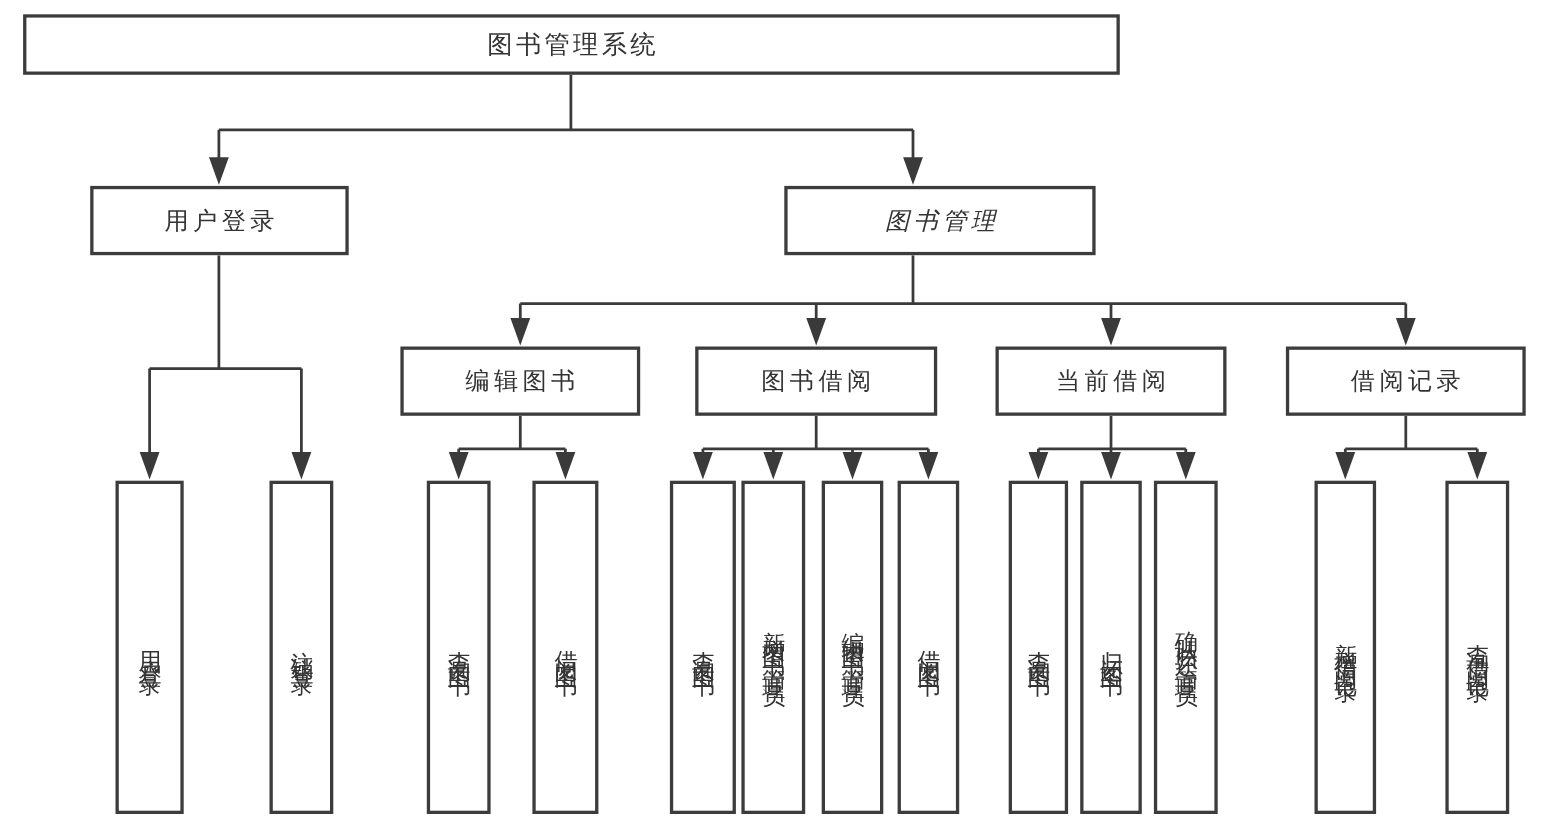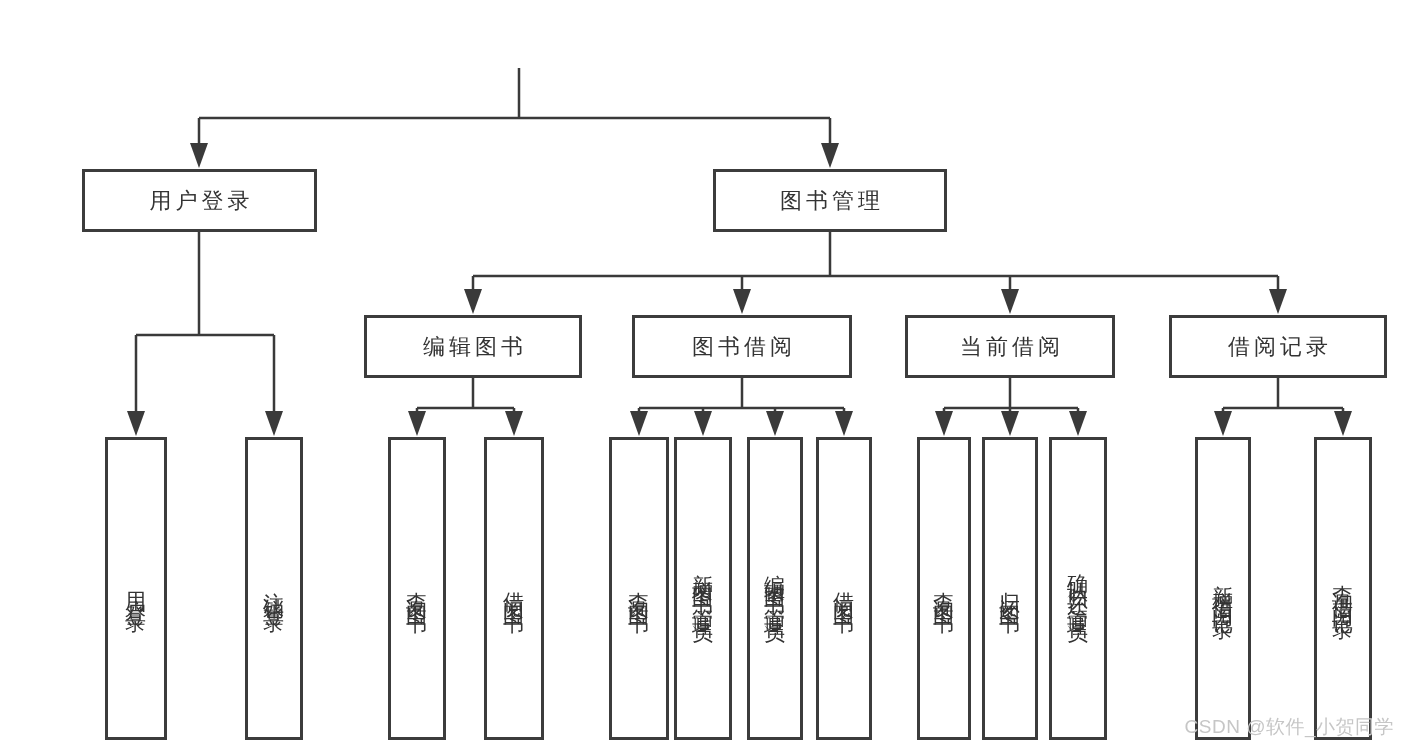--- a/index.html
+++ b/index.html
@@ -107,23 +107,24 @@
     <path class="ln" d="M1010 378 V408 M944 408 H1078 M944 408 V420 M1010 408 V420 M1078 408 V420"></path>
     <polygon class="ah" points="935,411 953,411 944,436"></polygon>
     <polygon class="ah" points="1001,411 1019,411 1010,436"></polygon>
     <polygon class="ah" points="1069,411 1087,411 1078,436"></polygon>
 
     <path class="ln" d="M1278 378 V408 M1223 408 H1343 M1223 408 V420 M1343 408 V420"></path>
     <polygon class="ah" points="1214,411 1232,411 1223,436"></polygon>
     <polygon class="ah" points="1334,411 1352,411 1343,436"></polygon>
   </svg>
 
+  <div class="box root">图书管理系统</div>
 
   <div class="box node" style="left:82px; top:169px; width:235px; height:63px;">用户登录</div>
-  <div class="box node" style="left:713px; top:169px; width:234px; height:63px;">图书管理</div>
+  <div class="box node" style="left:713px; top:169px; width:283px; height:63px;font-style:italic;">图书管理</div>
 
   <div class="box node" style="left:364px; top:315px; width:218px; height:63px;">编辑图书</div>
   <div class="box node" style="left:905px; top:315px; width:210px; height:63px;">当前借阅</div>
   <div class="box node" style="left:632px; top:315px; width:220px; height:63px;">图书借阅</div>
   <div class="box node" style="left:1169px; top:315px; width:218px; height:63px;">借阅记录</div>
 
   <div class="box leaf" style="left:105px; width:62px;">用户登录</div>
   <div class="box leaf" style="left:245px; width:58px;">注销登录</div>
 
   <div class="box leaf" style="left:388px; width:58px;">查询图书</div>
@@ -134,15 +135,14 @@
   <div class="box leaf" style="left:747px; width:56px;">编辑图书（管理员）</div>
   <div class="box leaf" style="left:816px; width:56px;">借阅图书</div>
 
   <div class="box leaf" style="left:917px; width:54px;">查询图书</div>
   <div class="box leaf" style="left:982px; width:56px;">归还图书</div>
   <div class="box leaf" style="left:1049px; width:58px;">确认归还（管理员）</div>
 
   <div class="box leaf" style="left:1195px; width:56px;">新增借阅记录</div>
   <div class="box leaf" style="left:1314px; width:58px;">查询借阅记录</div>
 
-  <div class="watermark">CSDN @软件_小贺同学</div>
 
 </div>
 
 </body></html>

